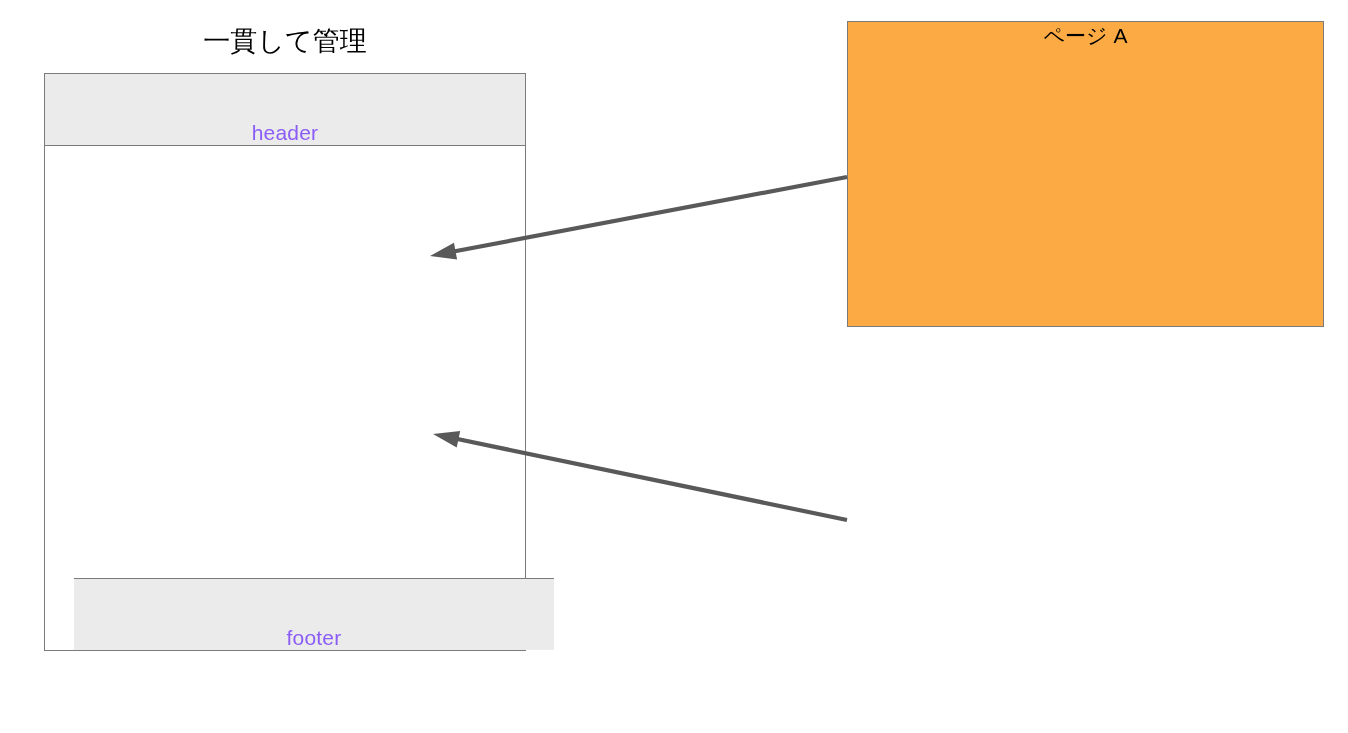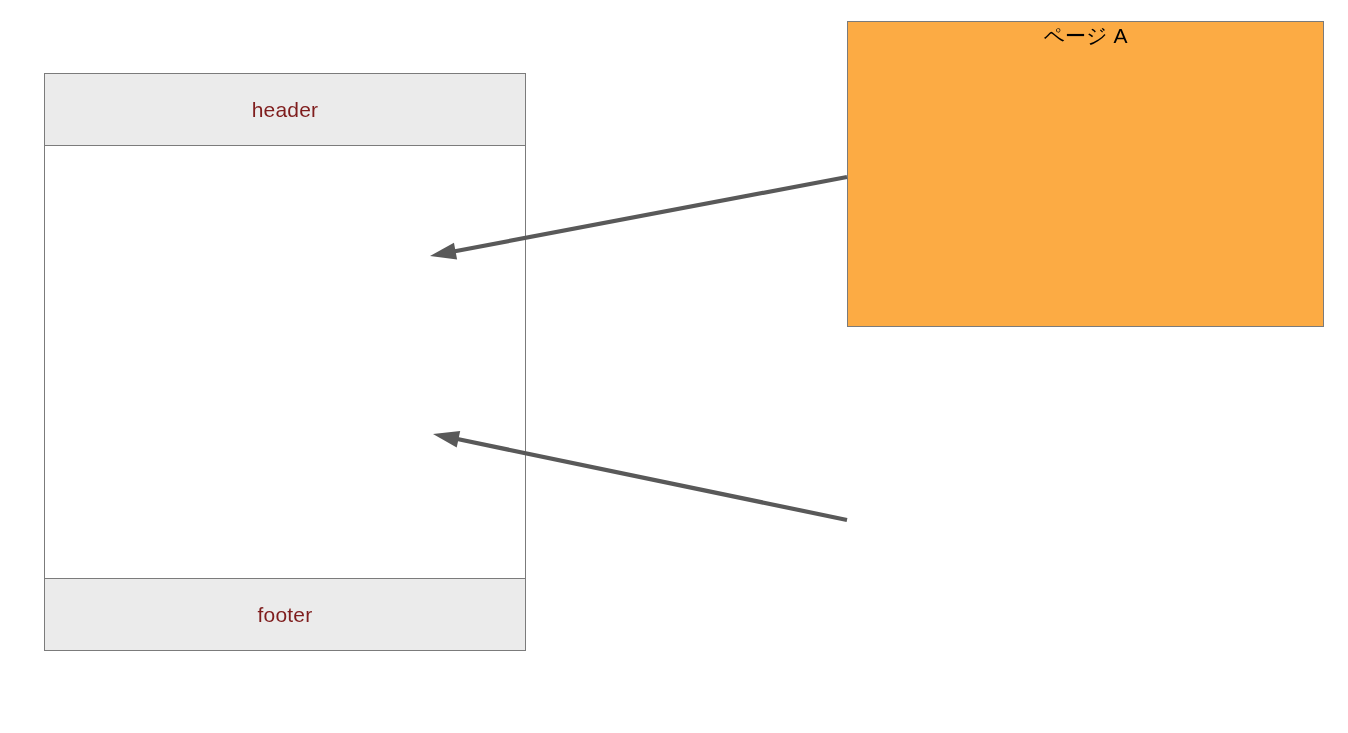--- a/index.html
+++ b/index.html
@@ -28,35 +28,36 @@
     width: 482px;
     height: 578px;
     border: 1.6px solid #7b7b7b;
     background: #ffffff;
   }
   .band {
     left: 0;
     width: 100%;
     background: #ebebeb;
     display: flex;
-    align-items: center;
+    align-items: flex-end;
     justify-content: center;
-    color: #7f1d1d;
+    color: #8b5cf6;
     font-size: 21px;
     letter-spacing: .2px;
   }
   .band-header {
     top: 0;
     height: 72px;
     border-bottom: 1.6px solid #7b7b7b;
   }
   .band-footer {
     bottom: 0;
     height: 72px;
     border-top: 1.6px solid #7b7b7b;
+    margin-left: 29px;
   }
   .band-body {
     top: 72px;
     bottom: 72px;
     background: #ffffff;
   }
 
   
   .caption {
     color: #000000;
@@ -108,20 +109,21 @@
     width: 1348px;
     height: 733px;
     pointer-events: none;
   }
 </style>
 </head>
 <body>
 
 <div id="canvas">
 
+  <div class="abs caption caption-main">一貫して管理</div>
 
   <div class="abs container-frame">
     <div class="abs band band-header">
       <span>header</span>
     </div>
 
     <div class="abs band-body abs" style="position:absolute;left:0;right:0;">
       <span></span>
     </div>
 

